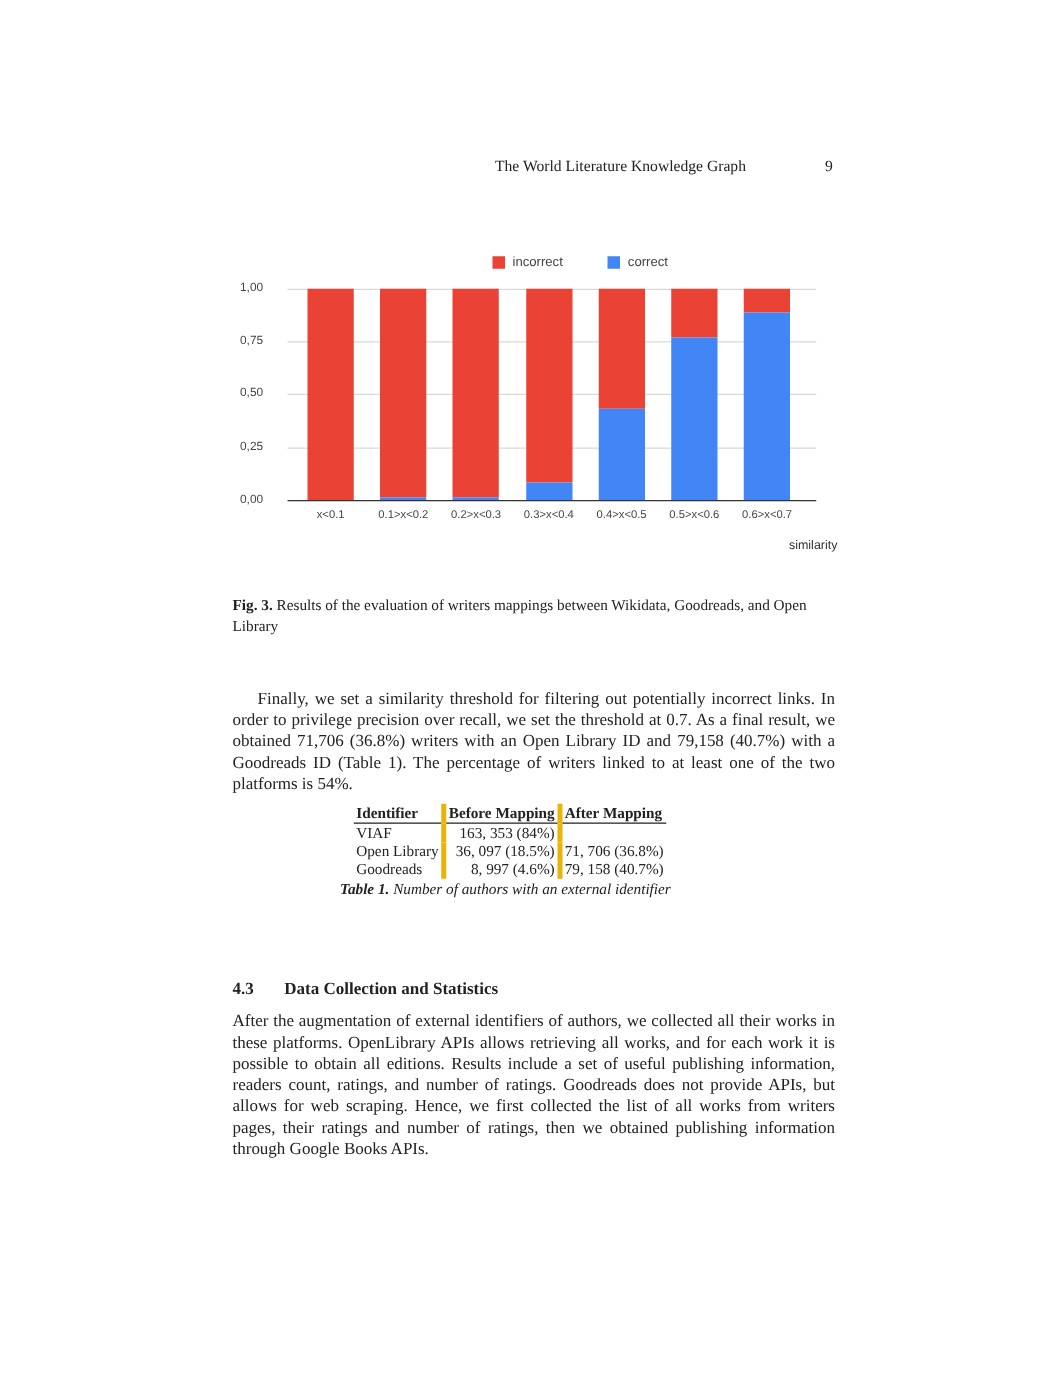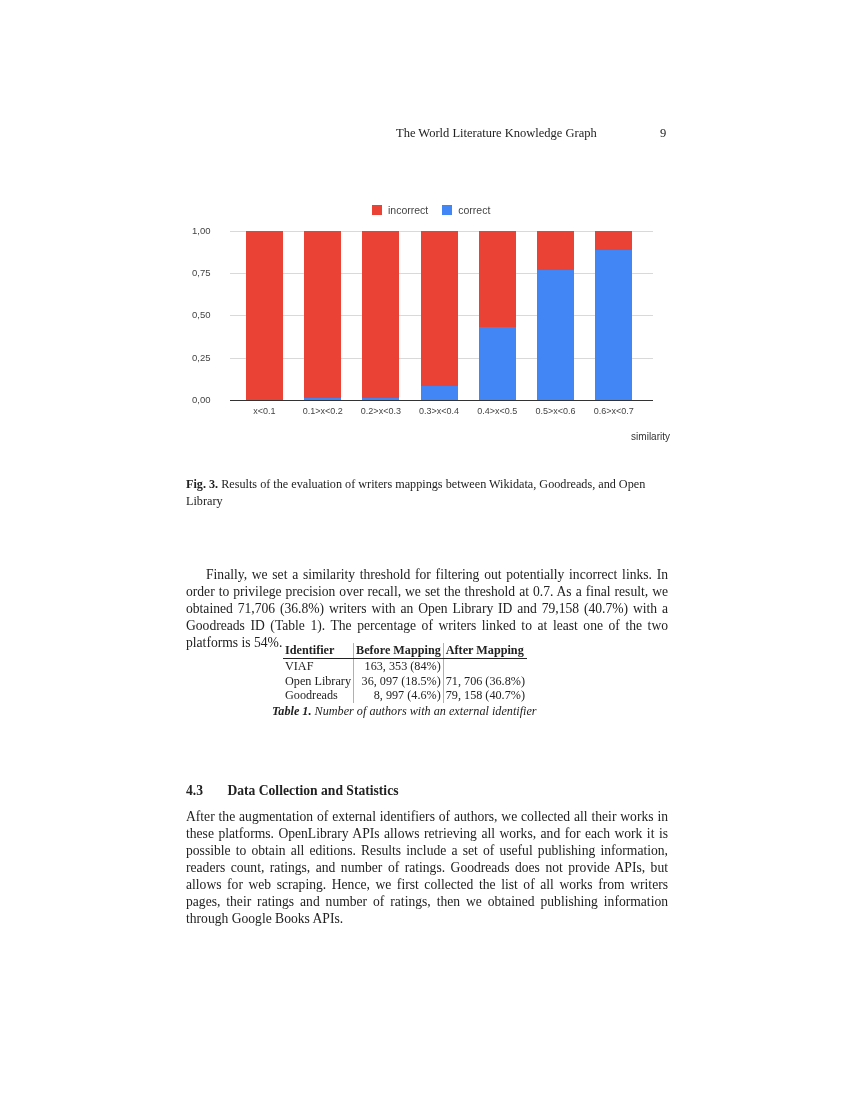--- a/index.html
+++ b/index.html
@@ -6,43 +6,43 @@
   body { width: 850px; height: 1100px; position: relative; overflow: hidden;
          font-family: "DejaVu Serif", "Liberation Serif", serif; color: #222; }
   .abs { position: absolute; }
   .header-title { left: 396px; top: 126px; font-size: 12.5px; font-family: "Liberation Serif", serif; }
   .header-page { left: 660px; top: 126px; font-size: 12.5px; font-family: "Liberation Serif", serif; }
 
   .chart { left: 190px; top: 170px; width: 480px; height: 280px; font-family: "Liberation Sans", sans-serif; }
   .chart-title { position: absolute; left: 13px; top: 6px; font-size: 16px; color: #5f5f5f; }
   .legend { position: absolute; left: 182px; top: 34px; font-size: 10.5px; color: #444; display: flex; align-items: center; }
   .legend .sw { width: 10px; height: 10px; display: inline-block; margin-right: 6px; }
-  .legend .item { display: flex; align-items: center; margin-right: 14px; }
+  .legend .item { display: flex; align-items: center; margin-right: 14px; margin-left: 22px; }
 
   .plot { position: absolute; left: 40px; top: 61px; width: 423px; height: 169px; }
   .gridline { position: absolute; left: 0; width: 100%; height: 1px; background: #d9d9d9; }
   .axisline { position: absolute; left: 0; width: 100%; height: 1px; background: #333; bottom: -1px; }
   .ytick { position: absolute; left: -38px; width: 30px; text-align: left; font-size: 9.5px; color: #444; transform: translateY(-6px); }
   .bar { position: absolute; bottom: 0; width: 37px; height: 169px; display: flex; flex-direction: column; }
   .seg-inc { background: #ea4335; }
   .seg-cor { background: #4285f4; }
   .xtick { position: absolute; top: 175px; width: 60px; text-align: center; font-size: 9px; color: #444; }
   .xlabel { position: absolute; left: 0; width: 100%; top: 261px; text-align: right; font-size: 10px; color: #333; }
 
   .caption { left: 186px; top: 476px; width: 482px; font-size: 12.2px; line-height: 17px; font-family: "Liberation Serif", serif; }
   .caption b { font-weight: bold; }
 
-  .para { left: 186px; top: 566px; width: 482px; font-size: 13.6px; line-height: 17px; text-align: justify; font-family: "Liberation Serif", serif; text-indent: 20px; }
+  .para { left: 186px; top: 550px; width: 482px; font-size: 13.6px; line-height: 17px; text-align: justify; font-family: "Liberation Serif", serif; text-indent: 20px; }
 
   .tbl { left: 283px; top: 643px; font-family: "Liberation Serif", serif; font-size: 12.2px; }
   table { border-collapse: collapse; }
   th { font-weight: bold; padding: 0 2px; text-align: left; border-bottom: 1px solid #222; line-height: 15px; }
   td { padding: 0 2px; line-height: 14.5px; }
   .c2, .c3 { text-align: right; }
-  .vb { border-right: 1px solid #eab308; }
+  .vb { border-right: 4px solid #eab308; }
   .tcaption { left: 272px; top: 704px; font-family: "Liberation Serif", serif; font-size: 12.2px; font-style: italic; }
 
   .section { left: 186px; top: 783px; font-family: "Liberation Serif", serif; font-size: 13.6px; font-weight: bold; }
   .section .num { display: inline-block; width: 38px; }
   .para2 { left: 186px; top: 808px; width: 482px; font-size: 13.6px; line-height: 17px; text-align: justify; font-family: "Liberation Serif", serif; }
 </style>
 </head>
 <body>
 
 <div class="abs header-title">The World Literature Knowledge Graph</div>

